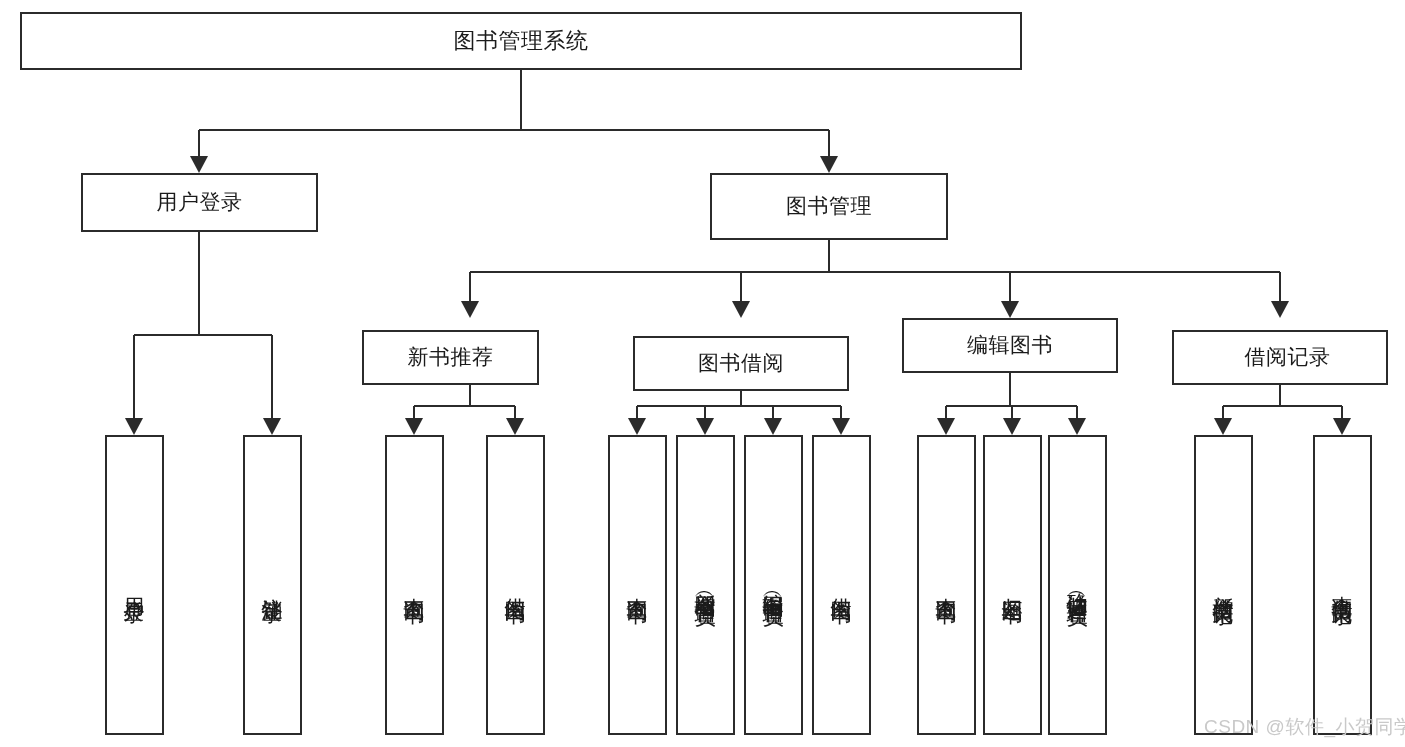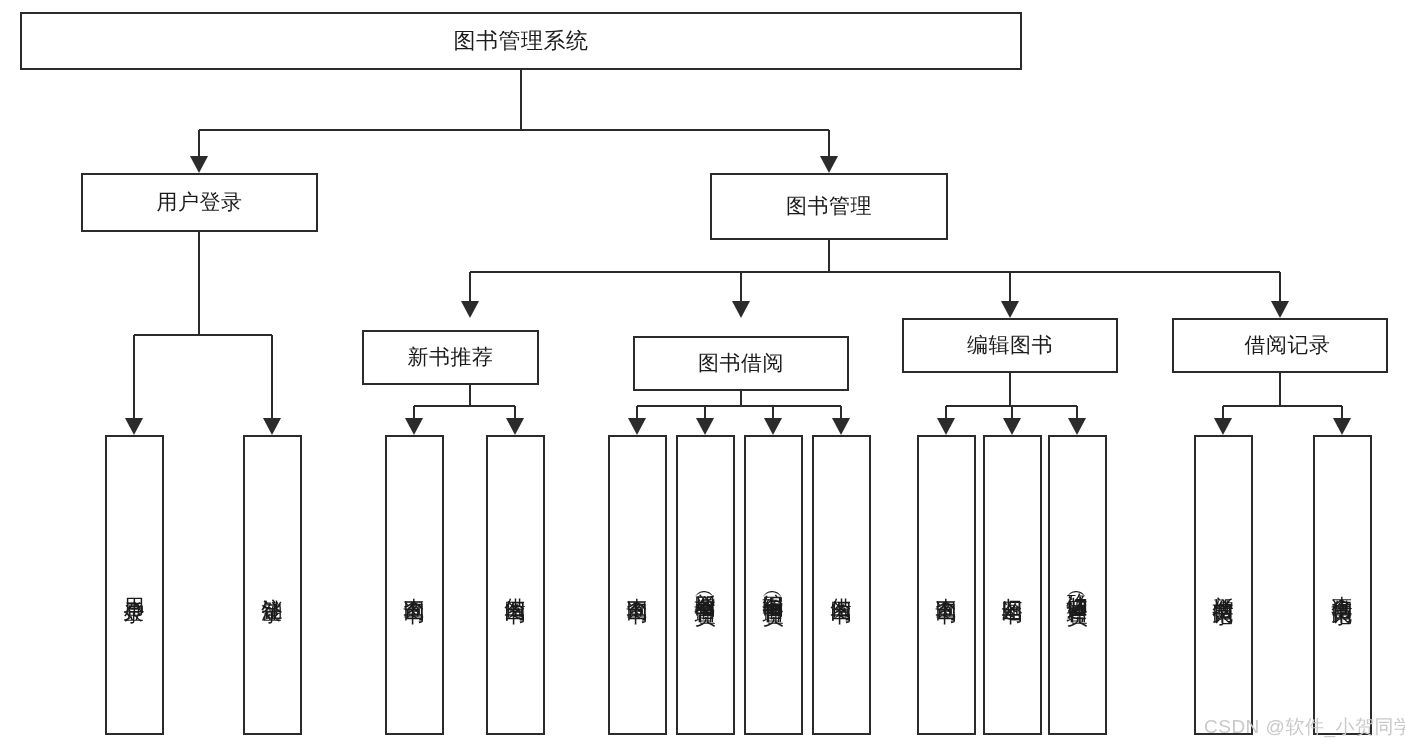--- a/index.html
+++ b/index.html
@@ -143,21 +143,21 @@
       </div>
       <div class="node-box level2 horizontal" style="left: 362px; top: 318px; width: 177px; height: 55px; margin-top: 12px;">
         <span class="node-label">新书推荐</span>
       </div>
       <div class="node-box level2 horizontal" style="left: 633px; top: 336px; width: 216px; height: 55px;">
         <span class="node-label">图书借阅</span>
       </div>
       <div class="node-box level2 horizontal" style="left: 902px; top: 318px; width: 216px; height: 55px;">
         <span class="node-label">编辑图书</span>
       </div>
-      <div class="node-box level2 horizontal" style="left: 1172px; top: 318px; width: 216px; height: 55px; padding-left: 15px;">
+      <div class="node-box level2 horizontal" style="left: 1172px; top: 330px; width: 216px; height: 55px; padding-left: 15px;">
         <span class="node-label">借阅记录</span>
       </div>
       <div class="node-box leaf vertical" style="left: 105px; top: 435px; width: 59px; height: 300px; align-items: center;">
         <span class="node-label">用户登录</span>
       </div>
       <div class="node-box leaf vertical" style="left: 243px; top: 435px; width: 59px; height: 300px; align-items: center;">
         <span class="node-label">注销登录</span>
       </div>
       <div class="node-box leaf vertical" style="left: 385px; top: 435px; width: 59px; height: 300px; align-items: center;">
         <span class="node-label">查询图书</span>

